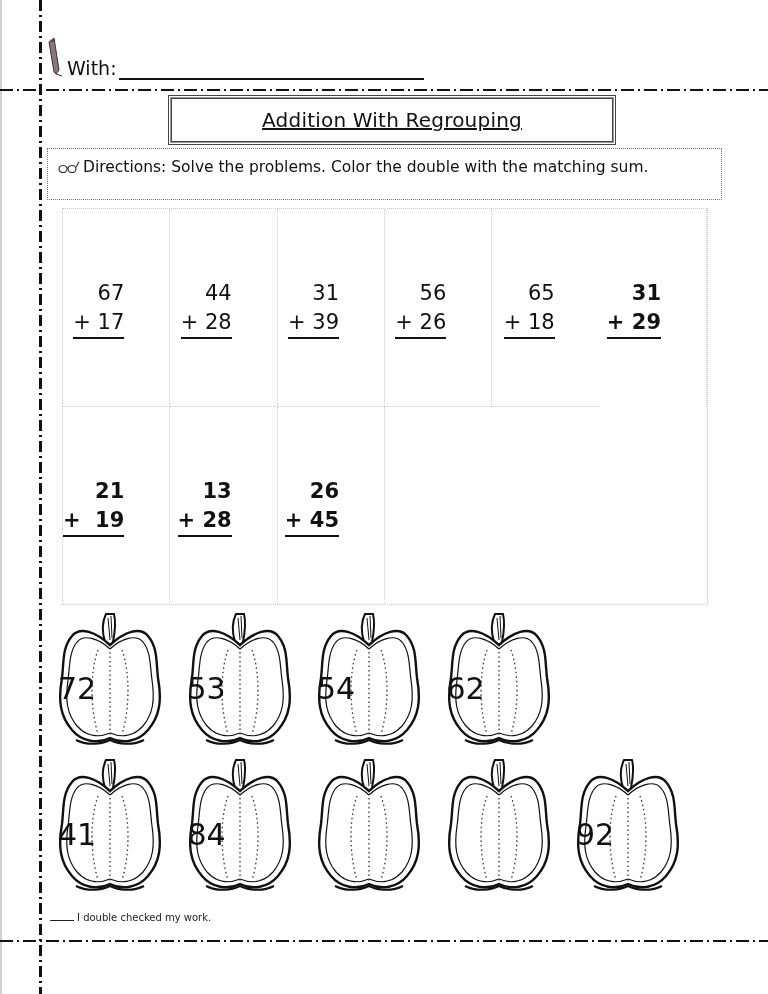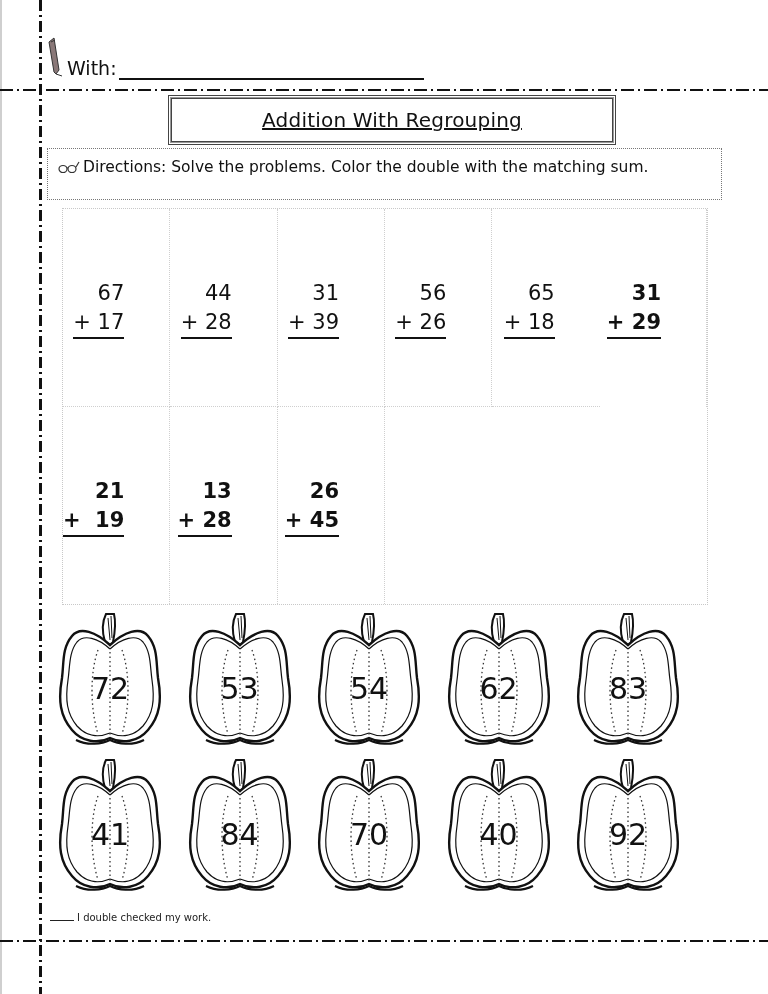--- a/index.html
+++ b/index.html
@@ -37,21 +37,21 @@
   .cell:nth-child(5n) { border-right: none; }
   .cell:nth-child(n+6) { border-bottom: none; font-weight: bold; }
   .problem { position: absolute; top: 70px; right: 45px; text-align: right; font-size: 21px; line-height: 29px; }
   .addend2 { border-bottom: 2.5px solid #111; padding-left: 0; white-space: pre; }
 
   .pumpkins { position: absolute; left: 58px; width: 680px; display: flex; }
   .pumpkins.r1 { top: 612px; }
   .pumpkins.r2 { top: 758px; }
   .pumpkin { width: 104px; height: 136px; margin-right: 25.5px; position: relative; }
   .pumpkin svg { position: absolute; left: 0; top: 0; width: 104px; height: 136px; }
-  .pnum { position: absolute; left: 0; right: 0; top: 60px; text-align: center; font-size: 30px; line-height: 34px; }
+  .pnum { position: absolute; left: 0; right: 0; top: 60px; font-size: 30px; line-height: 34px; }
 
   .checked { position: absolute; left: 50px; top: 912px; font-size: 10px; color: #222; }
   .blank { display: inline-block; width: 24px; border-bottom: 1px solid #222; margin-right: 3px; }
 </style>
 </head>
 <body>
 
 <div class="left-edge"></div>
 <div class="vline"></div>
 <div class="hline top"></div>
@@ -172,52 +172,44 @@
         <use href="#pk"></use>
       </svg>
       <div class="pnum">54</div>
     </div>
   <div class="pumpkin">
       <svg>
         <use href="#pk"></use>
       </svg>
       <div class="pnum">62</div>
     </div>
-  <div class="pumpkin">
-      <svg>
-        <use href="#pk"></use>
-      </svg>
-      <div class="pnum">83</div>
-    </div>
 </div>
 
 <div class="pumpkins r2">
   <div class="pumpkin">
       <svg>
         <use href="#pk"></use>
       </svg>
       <div class="pnum">41</div>
     </div>
   <div class="pumpkin">
       <svg>
         <use href="#pk"></use>
       </svg>
       <div class="pnum">84</div>
     </div>
   <div class="pumpkin">
       <svg>
         <use href="#pk"></use>
       </svg>
-      <div class="pnum">70</div>
-    </div>
-  <div class="pumpkin">
-      <svg>
-        <use href="#pk"></use>
-      </svg>
-      <div class="pnum">40</div>
+    </div>
+  <div class="pumpkin">
+      <svg>
+        <use href="#pk"></use>
+      </svg>
     </div>
   <div class="pumpkin">
       <svg>
         <use href="#pk"></use>
       </svg>
       <div class="pnum">92</div>
     </div>
 </div>
 
 <div class="checked">

